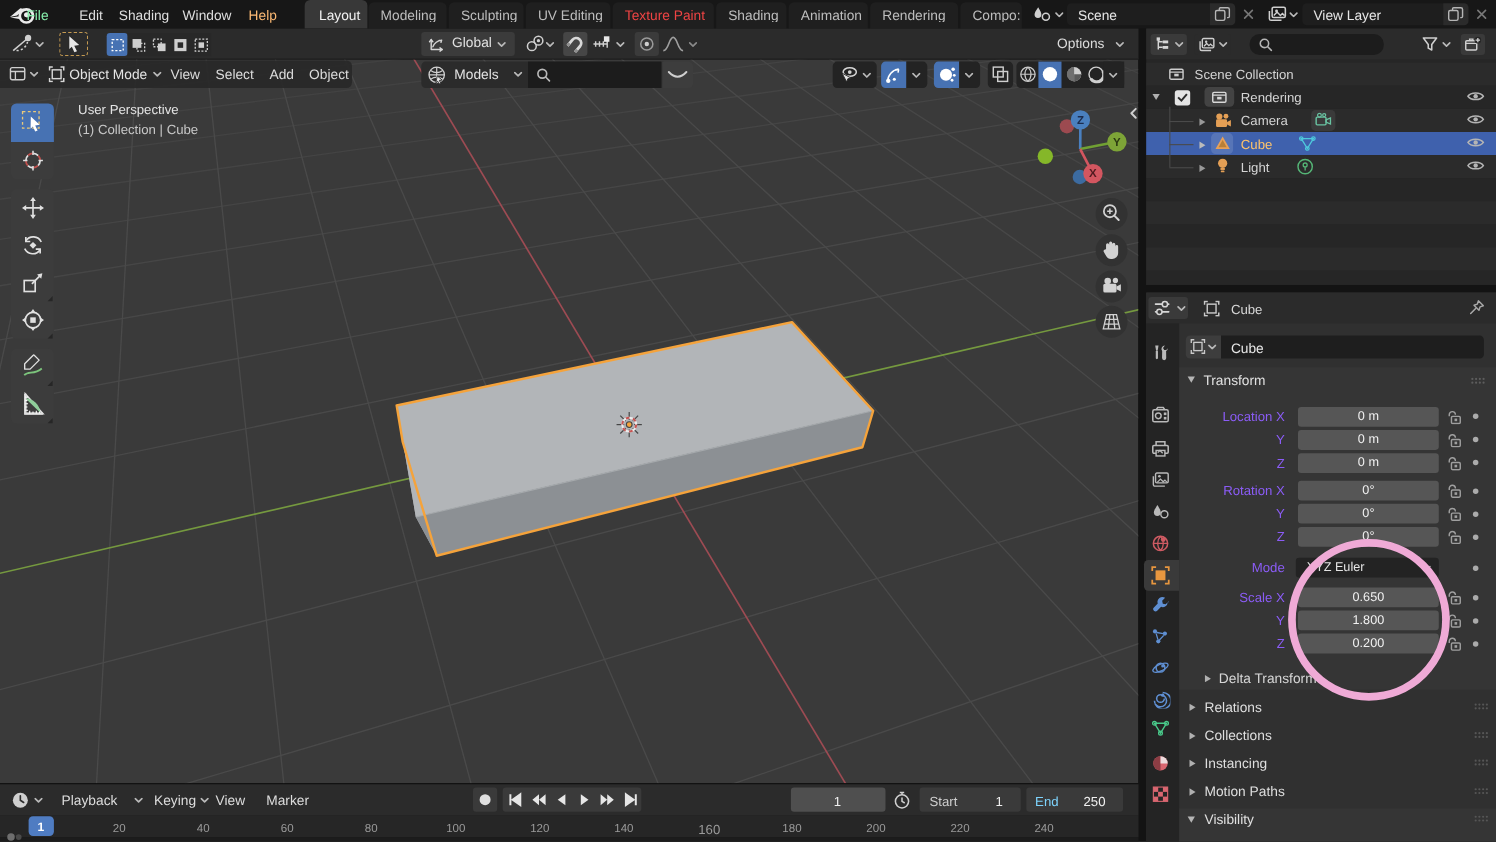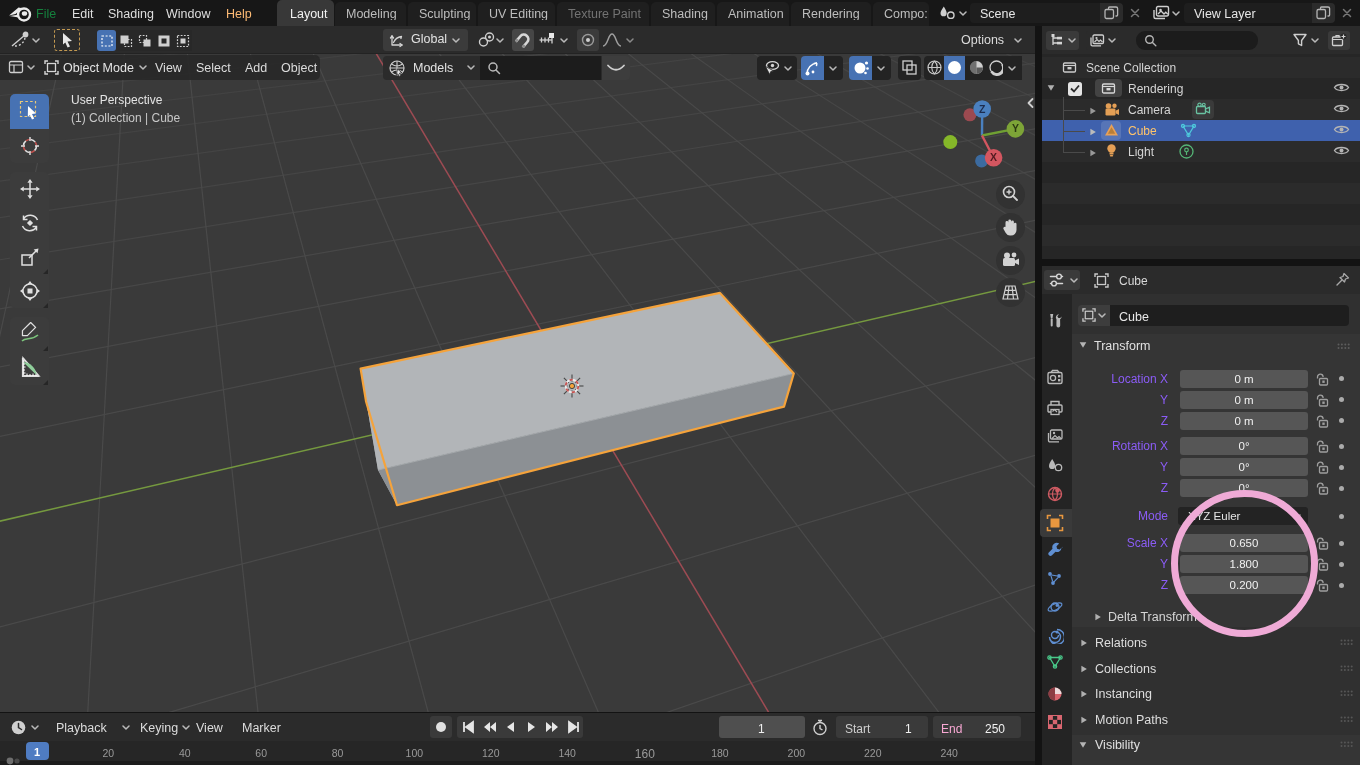--- a/index.html
+++ b/index.html
@@ -9,35 +9,35 @@
 .fld{background:#565656;border-radius:3px;color:#f1f1f1;font-size:11.5px;text-align:center;line-height:18px;height:18px}
 .plabel{color:#8b5cf6;font-size:12px;text-align:right;line-height:18px}
 </style></head><body>
 <div class="abs" style="left:0px;top:0px;width:1360px;height:26px;background:#171717;border-radius:0px;"></div>
 <svg class="abs" style="left:8px;top:4px" width="26" height="19" viewBox="0 0 26 19">
 <circle cx="16" cy="10.5" r="6" fill="none" stroke="#ebebeb" stroke-width="2.4"></circle>
 <ellipse cx="16.5" cy="9.5" rx="2.7" ry="2.3" fill="#ebebeb"></ellipse>
 <path d="M1 11.5 L10.5 3.5 L14.5 4.2 L7.5 10 Z" fill="#ebebeb"></path>
 <path d="M1.5 12 L10 10.8 L10.8 13.6 Z" fill="#ebebeb"></path>
 </svg>
-<div class="abs txt" style="left:36px;top:7.5px;font-size:12.5px;color:#15803d;font-weight:400;letter-spacing:0px">File</div>
+<div class="abs txt" style="left:24px;top:7.5px;font-size:12.5px;color:#86efac;font-weight:400;letter-spacing:0px">File</div>
 <div class="abs txt" style="left:72px;top:7.5px;font-size:12.5px;color:#dedede;font-weight:400;letter-spacing:0px">Edit</div>
 <div class="abs txt" style="left:108px;top:7.5px;font-size:12.5px;color:#dedede;font-weight:400;letter-spacing:0px">Shading</div>
 <div class="abs txt" style="left:166px;top:7.5px;font-size:12.5px;color:#dedede;font-weight:400;letter-spacing:0px">Window</div>
 <div class="abs txt" style="left:226px;top:7.5px;font-size:12.5px;color:#fdba74;font-weight:400;letter-spacing:0px">Help</div>
 <div class="abs" style="left:277px;top:0px;width:57px;height:26px;background:#383838;border-radius:0px;border-radius:5px 5px 0 0"></div>
 <div class="abs txt" style="left:290px;top:7.5px;font-size:12.5px;color:#f2f2f2;font-weight:400;letter-spacing:0px">Layout</div>
 <div class="abs" style="left:335px;top:2px;width:71px;height:24px;background:#1f1f1f;border-radius:0px;border-radius:5px 5px 0 0"></div>
 <div class="abs txt" style="left:346px;top:7.5px;font-size:12.5px;color:#bdbdbd;width:59px;overflow:hidden">Modeling</div>
 <div class="abs" style="left:408px;top:2px;width:68px;height:24px;background:#1f1f1f;border-radius:0px;border-radius:5px 5px 0 0"></div>
 <div class="abs txt" style="left:419px;top:7.5px;font-size:12.5px;color:#bdbdbd;width:56px;overflow:hidden">Sculpting</div>
 <div class="abs" style="left:478px;top:2px;width:77px;height:24px;background:#1f1f1f;border-radius:0px;border-radius:5px 5px 0 0"></div>
 <div class="abs txt" style="left:489px;top:7.5px;font-size:12.5px;color:#bdbdbd;width:65px;overflow:hidden">UV Editing</div>
 <div class="abs" style="left:557px;top:2px;width:92px;height:24px;background:#1f1f1f;border-radius:0px;border-radius:5px 5px 0 0"></div>
-<div class="abs txt" style="left:568px;top:7.5px;font-size:12.5px;color:#737373;width:80px;overflow:hidden">Texture Paint</div>
+<div class="abs txt" style="left:568px;top:7.5px;font-size:12.5px;color:#ef4444;width:80px;overflow:hidden">Texture Paint</div>
 <div class="abs" style="left:651px;top:2px;width:64px;height:24px;background:#1f1f1f;border-radius:0px;border-radius:5px 5px 0 0"></div>
 <div class="abs txt" style="left:662px;top:7.5px;font-size:12.5px;color:#bdbdbd;width:52px;overflow:hidden">Shading</div>
 <div class="abs" style="left:717px;top:2px;width:72px;height:24px;background:#1f1f1f;border-radius:0px;border-radius:5px 5px 0 0"></div>
 <div class="abs txt" style="left:728px;top:7.5px;font-size:12.5px;color:#bdbdbd;width:60px;overflow:hidden">Animation</div>
 <div class="abs" style="left:791px;top:2px;width:80px;height:24px;background:#1f1f1f;border-radius:0px;border-radius:5px 5px 0 0"></div>
 <div class="abs txt" style="left:802px;top:7.5px;font-size:12.5px;color:#bdbdbd;width:68px;overflow:hidden">Rendering</div>
 <div class="abs" style="left:873px;top:2px;width:56px;height:24px;background:#1f1f1f;border-radius:0px;border-radius:5px 5px 0 0"></div>
 <div class="abs txt" style="left:884px;top:7.5px;font-size:12.5px;color:#bdbdbd;width:44px;overflow:hidden">Compo:</div>
 <svg class="abs" style="left:938px;top:5px" width="18" height="16" viewBox="0 0 18 16">
 <path d="M5.8 1.5 C7.8 4.8 8.7 6.5 8.7 8.2 A3.1 3.1 0 1 1 2.5 8.2 C2.5 6.5 3.6 4.8 5.8 1.5 Z" fill="#cfcfcf"></path>
@@ -514,21 +514,21 @@
 <div class="abs" style="left:719px;top:716px;width:86px;height:22px;background:#4f4f4f;border-radius:3px;"></div>
 <div class="abs txt" style="left:758px;top:722.5px;font-size:12px;color:#f0f0f0;font-weight:400;letter-spacing:0px">1</div>
 <svg class="abs" style="left:812px;top:719px" width="16" height="17" viewBox="0 0 16 17">
 <circle cx="8" cy="9.5" r="6" fill="none" stroke="#cfcfcf" stroke-width="1.4"></circle>
 <path d="M8 6 V9.5 L10.5 11 M6 1.5 H10 M8 1.5 V3.5" stroke="#cfcfcf" stroke-width="1.4" fill="none"></path>
   </svg>
 <div class="abs" style="left:836px;top:716px;width:92px;height:22px;background:#3a3a3a;border-radius:3px;"></div>
 <div class="abs txt" style="left:845px;top:722.5px;font-size:12px;color:#cfcfcf;font-weight:400;letter-spacing:0px">Start</div>
 <div class="abs txt" style="left:905px;top:722.5px;font-size:12px;color:#f0f0f0;font-weight:400;letter-spacing:0px">1</div>
 <div class="abs" style="left:933px;top:716px;width:88px;height:22px;background:#3a3a3a;border-radius:3px;"></div>
-<div class="abs txt" style="left:941px;top:722.5px;font-size:12px;color:#f9a8d4;font-weight:400;letter-spacing:0px">End</div>
+<div class="abs txt" style="left:941px;top:722.5px;font-size:12px;color:#7dd3fc;font-weight:400;letter-spacing:0px">End</div>
 <div class="abs txt" style="left:985px;top:722.5px;font-size:12px;color:#f0f0f0;font-weight:400;letter-spacing:0px">250</div>
 <div class="abs txt" style="left:102.5px;top:748px;font-size:10.5px;color:#9a9a9a;font-weight:400;letter-spacing:0px">20</div>
 <div class="abs txt" style="left:178.9px;top:748px;font-size:10.5px;color:#9a9a9a;font-weight:400;letter-spacing:0px">40</div>
 <div class="abs txt" style="left:255.3px;top:748px;font-size:10.5px;color:#9a9a9a;font-weight:400;letter-spacing:0px">60</div>
 <div class="abs txt" style="left:331.70000000000005px;top:748px;font-size:10.5px;color:#9a9a9a;font-weight:400;letter-spacing:0px">80</div>
 <div class="abs txt" style="left:405.6px;top:748px;font-size:10.5px;color:#9a9a9a;font-weight:400;letter-spacing:0px">100</div>
 <div class="abs txt" style="left:482.0px;top:748px;font-size:10.5px;color:#9a9a9a;font-weight:400;letter-spacing:0px">120</div>
 <div class="abs txt" style="left:558.4px;top:748px;font-size:10.5px;color:#9a9a9a;font-weight:400;letter-spacing:0px">140</div>
 <div class="abs txt" style="left:634.8px;top:748px;font-size:12px;color:#9a9a9a;font-weight:400;letter-spacing:0px">160</div>
 <div class="abs txt" style="left:711.1999999999999px;top:748px;font-size:10.5px;color:#9a9a9a;font-weight:400;letter-spacing:0px">180</div>

